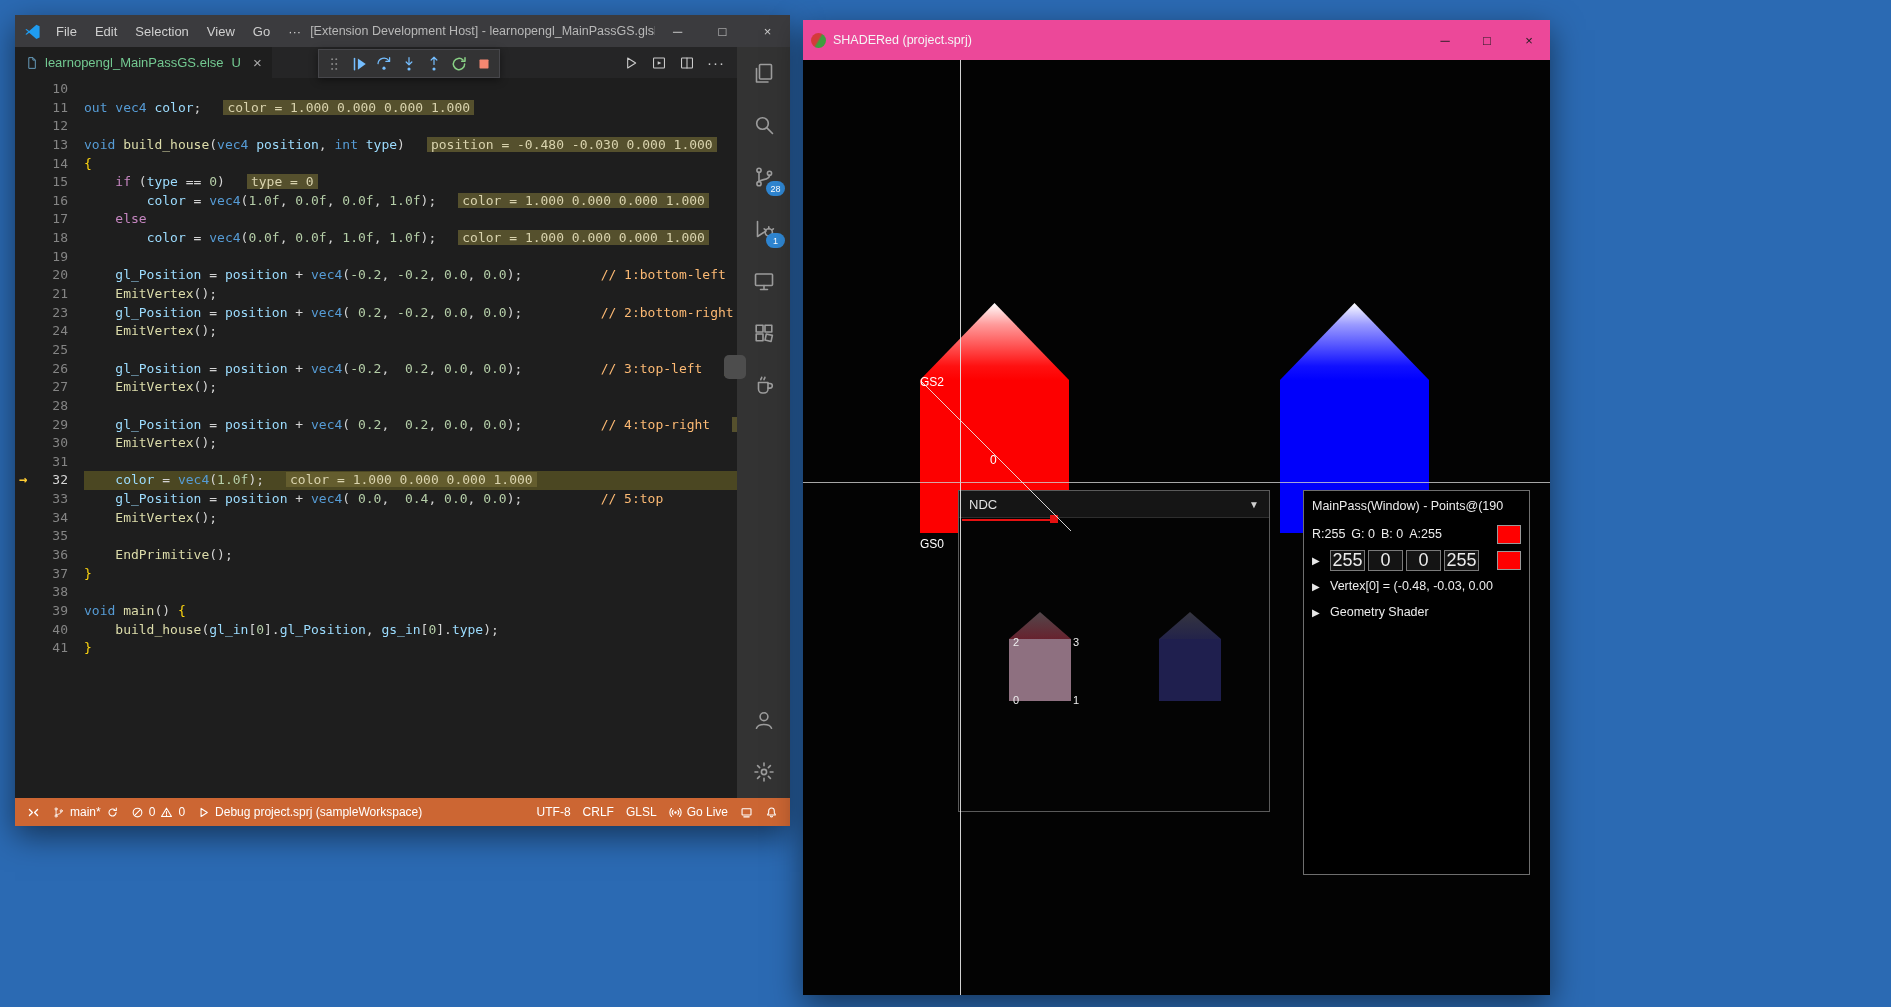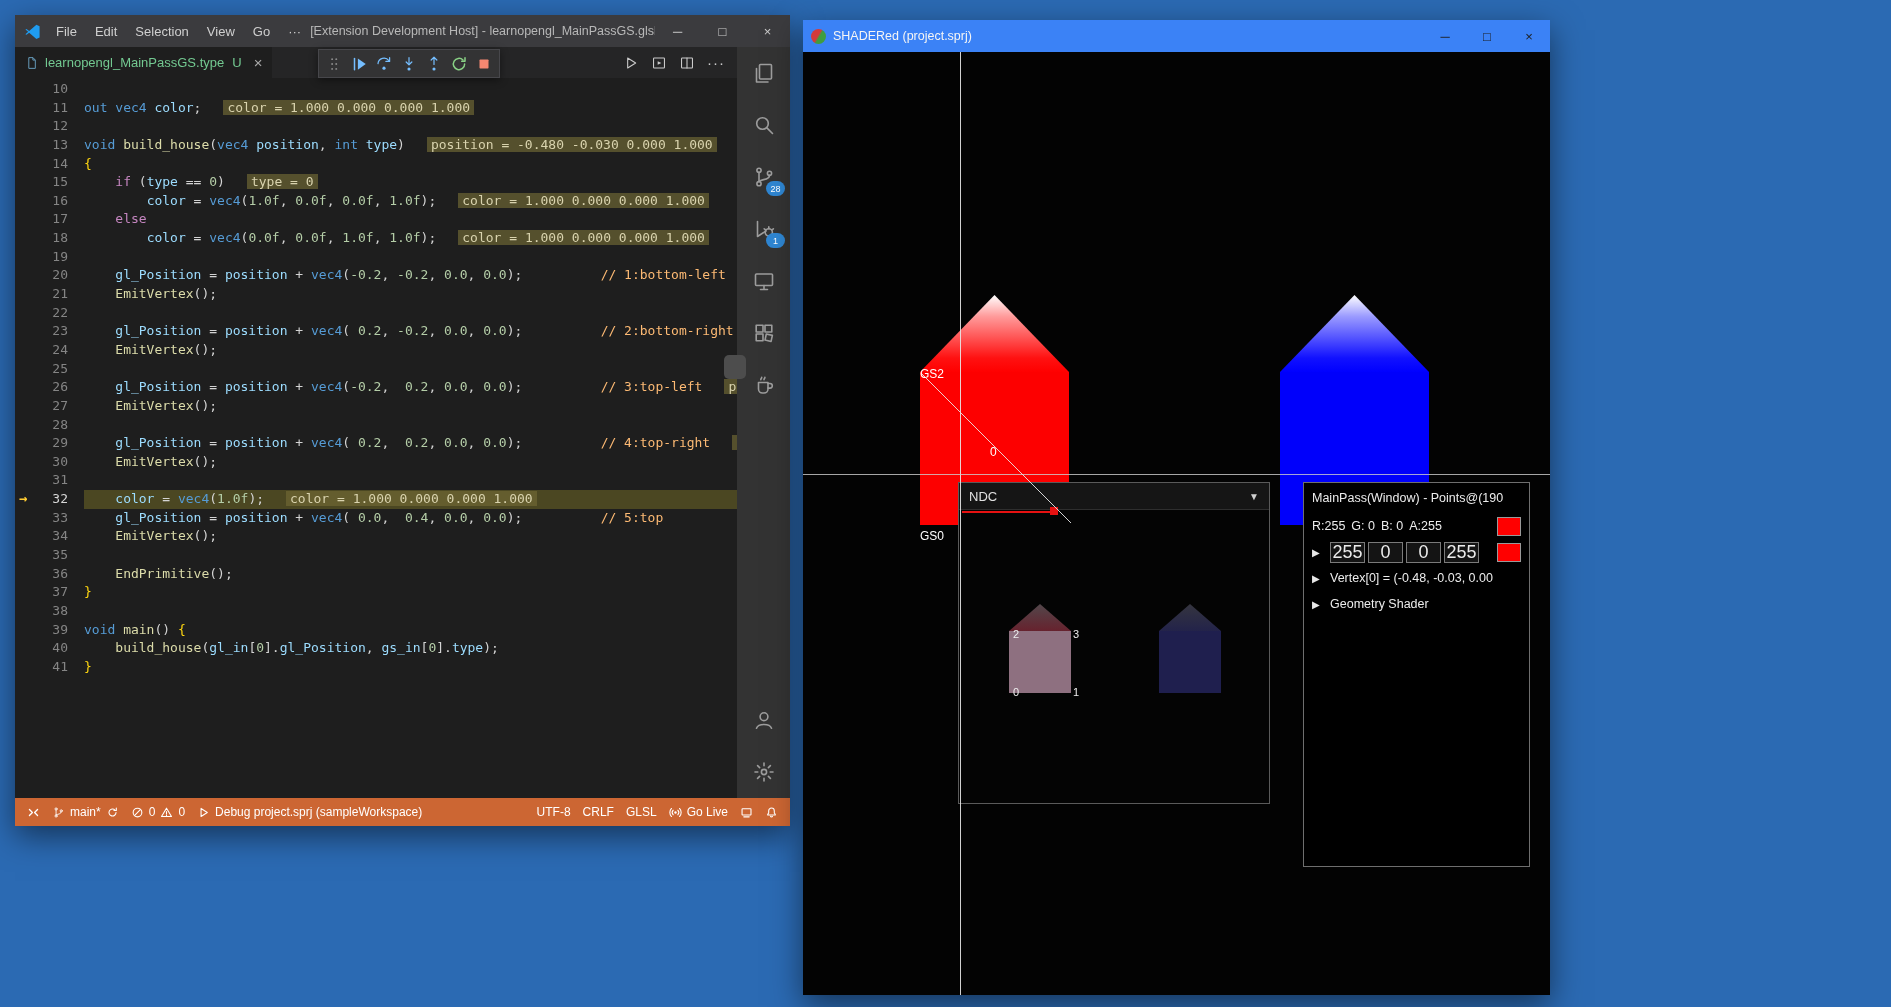--- a/index.html
+++ b/index.html
@@ -52,21 +52,21 @@
     font-size:9px;min-width:15px;height:15px;display:flex;align-items:center;justify-content:center;
     padding:0 2px;font-family:"Liberation Sans",sans-serif;}
   .statusbar{height:28px;flex:none;background:#cc6633;display:flex;align-items:center;color:#fff;
     font-size:12px;padding:0 6px;}
   .sb-item{display:flex;align-items:center;gap:5px;padding:0 6px;height:100%;white-space:nowrap;}
   .sbi svg{width:13px;height:13px;display:block;}
   .sb-right{margin-left:auto;display:flex;align-items:center;height:100%;}
   
   #shadered{position:absolute;left:803px;top:20px;width:747px;height:975px;background:#000;
     display:flex;flex-direction:column;box-shadow:0 10px 30px rgba(0,0,0,.5);}
-  .sh-titlebar{height:32px;flex:none;background:#3b82f6;display:flex;align-items:center;padding-left:8px;
+  .sh-titlebar{height:40px;flex:none;background:#ec4899;display:flex;align-items:center;padding-left:8px;
     gap:7px;font-size:12.5px;color:#f5f5f5;}
   .sh-logo{width:15px;height:15px;border-radius:50%;background:linear-gradient(120deg,#d43a3a 45%,#3f9d3f 55%);flex:none;}
   .sh-controls{margin-left:auto;display:flex;height:100%;}
   .sh-ctl{width:42px;height:100%;display:flex;align-items:center;justify-content:center;color:#1c1c1c;font-size:13px;}
   .sh-content{flex:1;position:relative;overflow:hidden;background:#030303;}
   .house-roof,.mini-roof{position:absolute;clip-path:polygon(50% 0,100% 100%,0 100%);}
   #roof-red{left:117px;top:243px;width:149px;height:77px;z-index:1;
     background:linear-gradient(to bottom,#ffffff 0%,#ff9a9a 28%,#ff1111 82%,#ff0000 100%);}
   #sq-red{position:absolute;left:117px;top:320px;width:149px;height:153px;background:#fd0000;z-index:1;}
   #roof-blue{left:477px;top:243px;width:149px;height:77px;z-index:1;
@@ -131,21 +131,21 @@
   <div class="vs-body">
     <div class="vs-left">
       <div class="vs-tabbar">
         <div class="tab">
           <span class="tab-file-icon">
             <svg viewBox="0 0 24 24" fill="none" stroke="#6ba3c4" stroke-width="1.6">
                 <path d="M6.5 2.8h7.2l4 4.2v14.2H6.5z"></path>
                 <path d="M13.5 3v4h4"></path>
               </svg>
           </span>
-          <span class="tab-label">learnopengl_MainPassGS.type</span>
+          <span class="tab-label">learnopengl_MainPassGS.else</span>
           <span class="tab-badge">U</span>
           <span class="tab-close">×</span>
         </div>
         <div class="editor-actions">
           <span class="ea">
               <svg viewBox="0 0 24 24" fill="none" stroke="currentColor" stroke-width="1.6" stroke-linecap="round" stroke-linejoin="round">
                 <path d="M7 4.5v15l12-7.5z"></path>
               </svg>
             </span>
           <span class="ea">
@@ -222,21 +222,20 @@
             <div class="row"><span class="gut"><span class="ln">12</span></span><span class="codecell"></span></div>
             <div class="row"><span class="gut"><span class="ln">13</span></span><span class="codecell"><span class="tk-k">void</span><span class="tk-p"> </span><span class="tk-f">build_house</span><span class="tk-p">(</span><span class="tk-k">vec4</span><span class="tk-p"> </span><span class="tk-v">position</span><span class="tk-p">, </span><span class="tk-k">int</span><span class="tk-p"> </span><span class="tk-v">type</span><span class="tk-p">)</span><span class="deco">position = -0.480 -0.030 0.000 1.000</span></span></div>
             <div class="row"><span class="gut"><span class="ln">14</span></span><span class="codecell"><span class="tk-b">{</span></span></div>
             <div class="row"><span class="gut"><span class="ln">15</span></span><span class="codecell"><span class="tk-p">    </span><span class="tk-c">if</span><span class="tk-p"> (</span><span class="tk-v">type</span><span class="tk-p"> == </span><span class="tk-n">0</span><span class="tk-p">)</span><span class="deco">type = 0</span></span></div>
             <div class="row"><span class="gut"><span class="ln">16</span></span><span class="codecell"><span class="tk-p">        </span><span class="tk-v">color</span><span class="tk-p"> = </span><span class="tk-k">vec4</span><span class="tk-p">(</span><span class="tk-n">1.0f</span><span class="tk-p">, </span><span class="tk-n">0.0f</span><span class="tk-p">, </span><span class="tk-n">0.0f</span><span class="tk-p">, </span><span class="tk-n">1.0f</span><span class="tk-p">);</span><span class="deco">color = 1.000 0.000 0.000 1.000</span></span></div>
             <div class="row"><span class="gut"><span class="ln">17</span></span><span class="codecell"><span class="tk-p">    </span><span class="tk-c">else</span></span></div>
             <div class="row"><span class="gut"><span class="ln">18</span></span><span class="codecell"><span class="tk-p">        </span><span class="tk-v">color</span><span class="tk-p"> = </span><span class="tk-k">vec4</span><span class="tk-p">(</span><span class="tk-n">0.0f</span><span class="tk-p">, </span><span class="tk-n">0.0f</span><span class="tk-p">, </span><span class="tk-n">1.0f</span><span class="tk-p">, </span><span class="tk-n">1.0f</span><span class="tk-p">);</span><span class="deco">color = 1.000 0.000 0.000 1.000</span></span></div>
             <div class="row"><span class="gut"><span class="ln">19</span></span><span class="codecell"></span></div>
             <div class="row"><span class="gut"><span class="ln">20</span></span><span class="codecell"><span class="tk-p">    </span><span class="tk-v">gl_Position</span><span class="tk-p"> = </span><span class="tk-v">position</span><span class="tk-p"> + </span><span class="tk-k">vec4</span><span class="tk-p">(</span><span class="tk-n">-0.2</span><span class="tk-p">, </span><span class="tk-n">-0.2</span><span class="tk-p">, </span><span class="tk-n">0.0</span><span class="tk-p">, </span><span class="tk-n">0.0</span><span class="tk-p">);          </span><span class="tk-m">// 1:bottom-left</span></span></div>
             <div class="row"><span class="gut"><span class="ln">21</span></span><span class="codecell"><span class="tk-p">    </span><span class="tk-f">EmitVertex</span><span class="tk-p">();</span></span></div>
-            <div class="row"><span class="gut"><span class="ln">22</span></span><span class="codecell"></span></div>
             <div class="row"><span class="gut"><span class="ln">23</span></span><span class="codecell"><span class="tk-p">    </span><span class="tk-v">gl_Position</span><span class="tk-p"> = </span><span class="tk-v">position</span><span class="tk-p"> + </span><span class="tk-k">vec4</span><span class="tk-p">( </span><span class="tk-n">0.2</span><span class="tk-p">, </span><span class="tk-n">-0.2</span><span class="tk-p">, </span><span class="tk-n">0.0</span><span class="tk-p">, </span><span class="tk-n">0.0</span><span class="tk-p">);          </span><span class="tk-m">// 2:bottom-right</span></span></div>
             <div class="row"><span class="gut"><span class="ln">24</span></span><span class="codecell"><span class="tk-p">    </span><span class="tk-f">EmitVertex</span><span class="tk-p">();</span></span></div>
             <div class="row"><span class="gut"><span class="ln">25</span></span><span class="codecell"></span></div>
             <div class="row"><span class="gut"><span class="ln">26</span></span><span class="codecell"><span class="tk-p">    </span><span class="tk-v">gl_Position</span><span class="tk-p"> = </span><span class="tk-v">position</span><span class="tk-p"> + </span><span class="tk-k">vec4</span><span class="tk-p">(</span><span class="tk-n">-0.2</span><span class="tk-p">,  </span><span class="tk-n">0.2</span><span class="tk-p">, </span><span class="tk-n">0.0</span><span class="tk-p">, </span><span class="tk-n">0.0</span><span class="tk-p">);          </span><span class="tk-m">// 3:top-left</span><span class="deco">position = -0.480 -0.030 0.000 1.000</span></span></div>
             <div class="row"><span class="gut"><span class="ln">27</span></span><span class="codecell"><span class="tk-p">    </span><span class="tk-f">EmitVertex</span><span class="tk-p">();</span></span></div>
             <div class="row"><span class="gut"><span class="ln">28</span></span><span class="codecell"></span></div>
             <div class="row"><span class="gut"><span class="ln">29</span></span><span class="codecell"><span class="tk-p">    </span><span class="tk-v">gl_Position</span><span class="tk-p"> = </span><span class="tk-v">position</span><span class="tk-p"> + </span><span class="tk-k">vec4</span><span class="tk-p">( </span><span class="tk-n">0.2</span><span class="tk-p">,  </span><span class="tk-n">0.2</span><span class="tk-p">, </span><span class="tk-n">0.0</span><span class="tk-p">, </span><span class="tk-n">0.0</span><span class="tk-p">);          </span><span class="tk-m">// 4:top-right</span><span class="deco">position = -0.480 -0.030 0.000 1.000</span></span></div>
             <div class="row"><span class="gut"><span class="ln">30</span></span><span class="codecell"><span class="tk-p">    </span><span class="tk-f">EmitVertex</span><span class="tk-p">();</span></span></div>
             <div class="row"><span class="gut"><span class="ln">31</span></span><span class="codecell"></span></div>
             <div class="row"><span class="gut"><span class="dbg-arrow">→</span><span class="ln cur-ln">32</span></span><span class="codecell cur"><span class="tk-p">    </span><span class="tk-v">color</span><span class="tk-p"> = </span><span class="tk-k">vec4</span><span class="tk-p">(</span><span class="tk-n">1.0f</span><span class="tk-p">);</span><span class="deco">color = 1.000 0.000 0.000 1.000</span></span></div>

